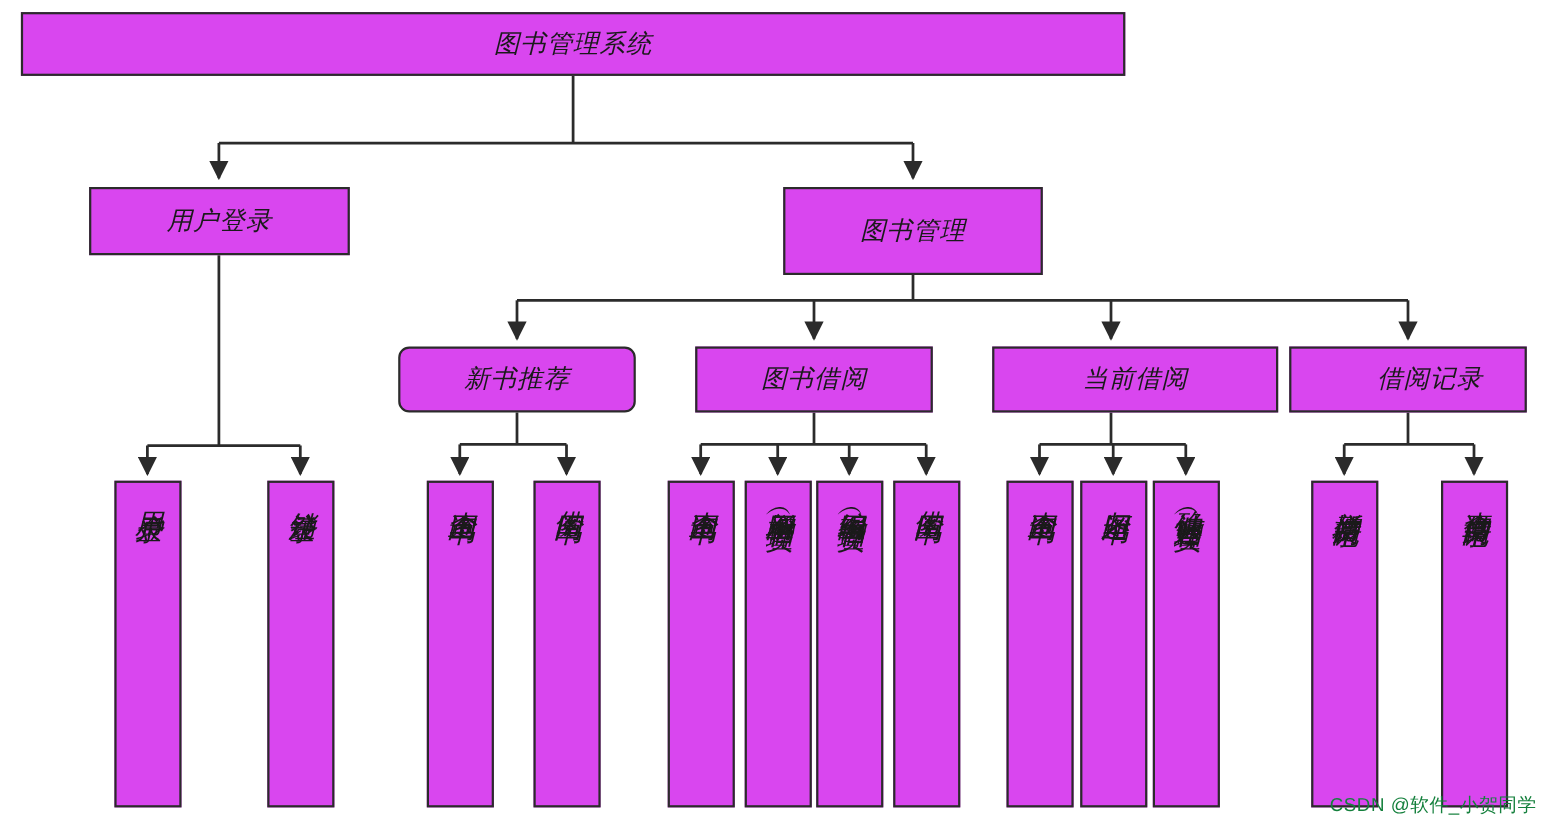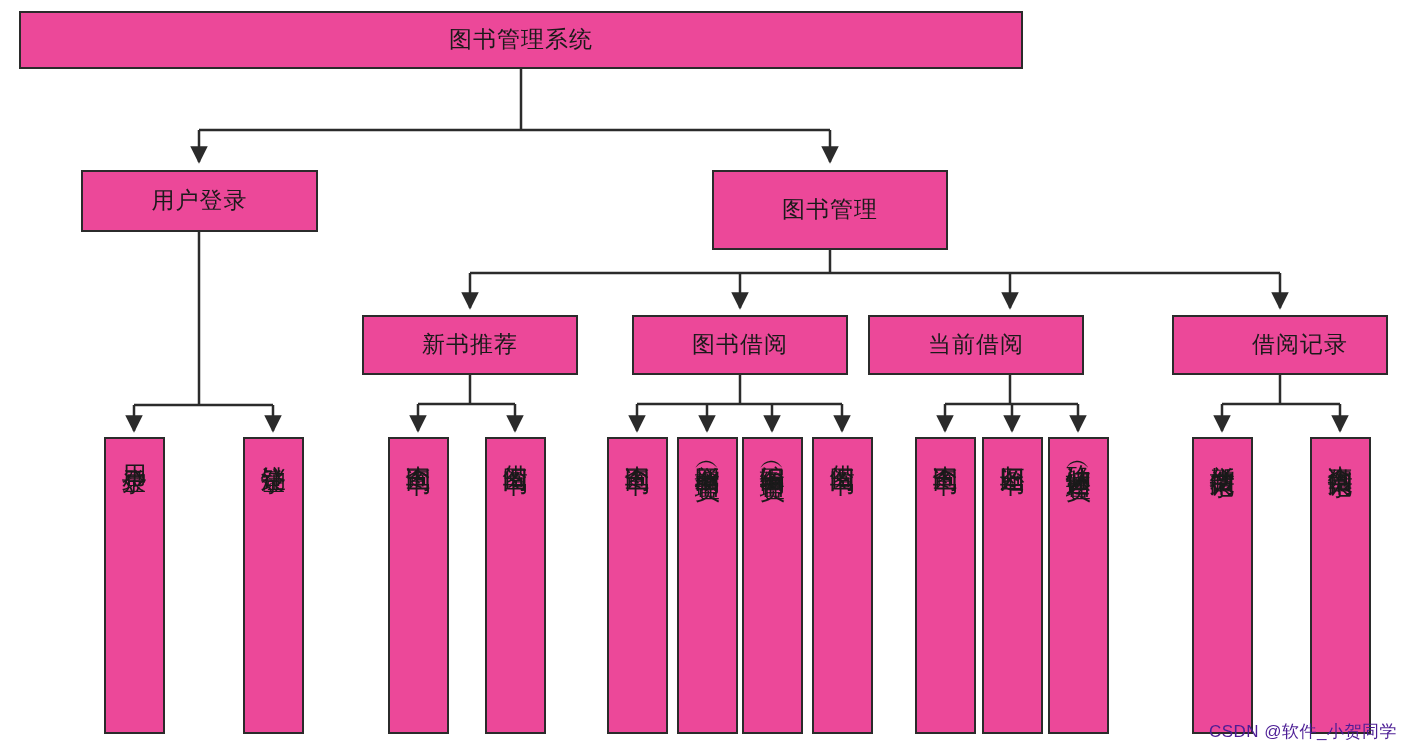--- a/index.html
+++ b/index.html
@@ -22,27 +22,28 @@
     position: absolute;
     left: 0;
     top: 0;
     width: 1405px;
     height: 747px;
     pointer-events: none;
   }
   .node {
     position: absolute;
     box-sizing: border-box;
-    background: #ec4899;
+    background: #d946ef;
     border: 2px solid #2b2b2b;
     display: flex;
     align-items: center;
     justify-content: center;
     color: #1a1a1a;
     z-index: 2;
+    font-style: italic;
   }
   .node .label {
     display: block;
     text-align: center;
     line-height: 1.18;
     white-space: nowrap;
   }
   
   .node.h .label {
     font-size: 23px;
@@ -64,21 +65,21 @@
     font-size: 25px;
     line-height: 1.05;
     letter-spacing: 2px;
     white-space: nowrap;
   }
   #watermark {
     position: absolute;
     right: 8px;
     bottom: 4px;
     font-size: 17px;
-    color: #4c1d95;
+    color: #15803d;
     letter-spacing: 0.5px;
     z-index: 5;
     white-space: nowrap;
   }
 </style>
 </head>
 <body>
 
 <div id="canvas">
 
@@ -136,27 +137,27 @@
     <span class="label">图书管理系统</span>
   </div>
 
   <div class="node h" style="left:81px; top:170px; width:237px; height:62px;">
     <span class="label">用户登录</span>
   </div>
   <div class="node h" style="left:712px; top:170px; width:236px; height:80px;">
     <span class="label">图书管理</span>
   </div>
 
-  <div class="node h" style="left:362px; top:315px; width:216px; height:60px;">
+  <div class="node h" style="left:362px; top:315px; width:216px; height:60px;border-radius:10px;">
     <span class="label">新书推荐</span>
   </div>
   <div class="node h" style="left:632px; top:315px; width:216px; height:60px;">
     <span class="label">图书借阅</span>
   </div>
-  <div class="node h" style="left:868px; top:315px; width:216px; height:60px;">
+  <div class="node h" style="left:902px; top:315px; width:260px; height:60px;">
     <span class="label">当前借阅</span>
   </div>
   <div class="node h" style="left:1172px; top:315px; width:216px; height:60px;padding-left:40px;">
     <span class="label">借阅记录</span>
   </div>
 
   <div class="node v" style="left:104px; top:437px; width:61px; height:297px;">
     <span class="label">用户登录</span>
   </div>
   <div class="node v" style="left:243px; top:437px; width:61px; height:297px;">

